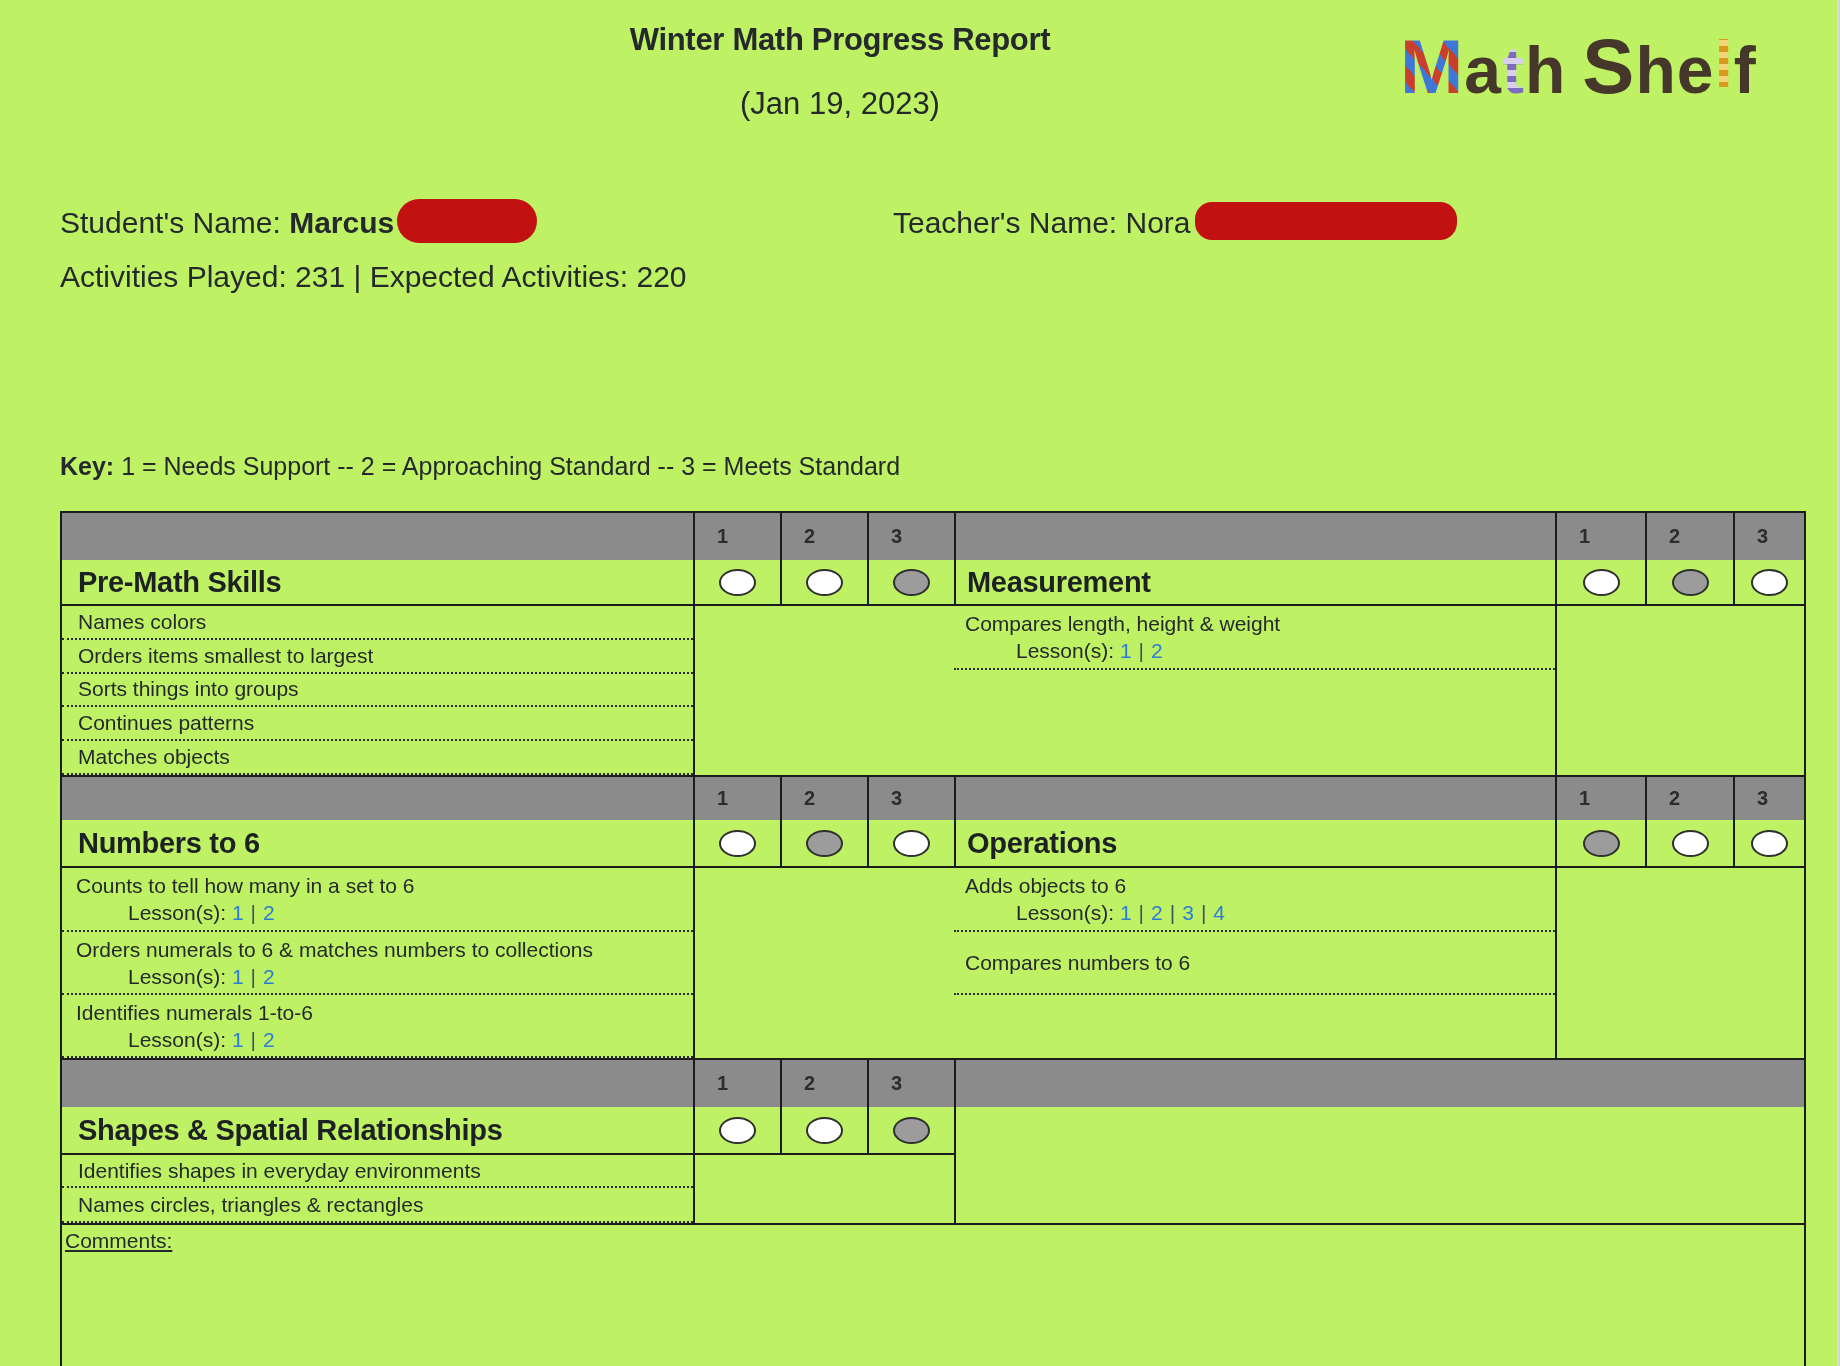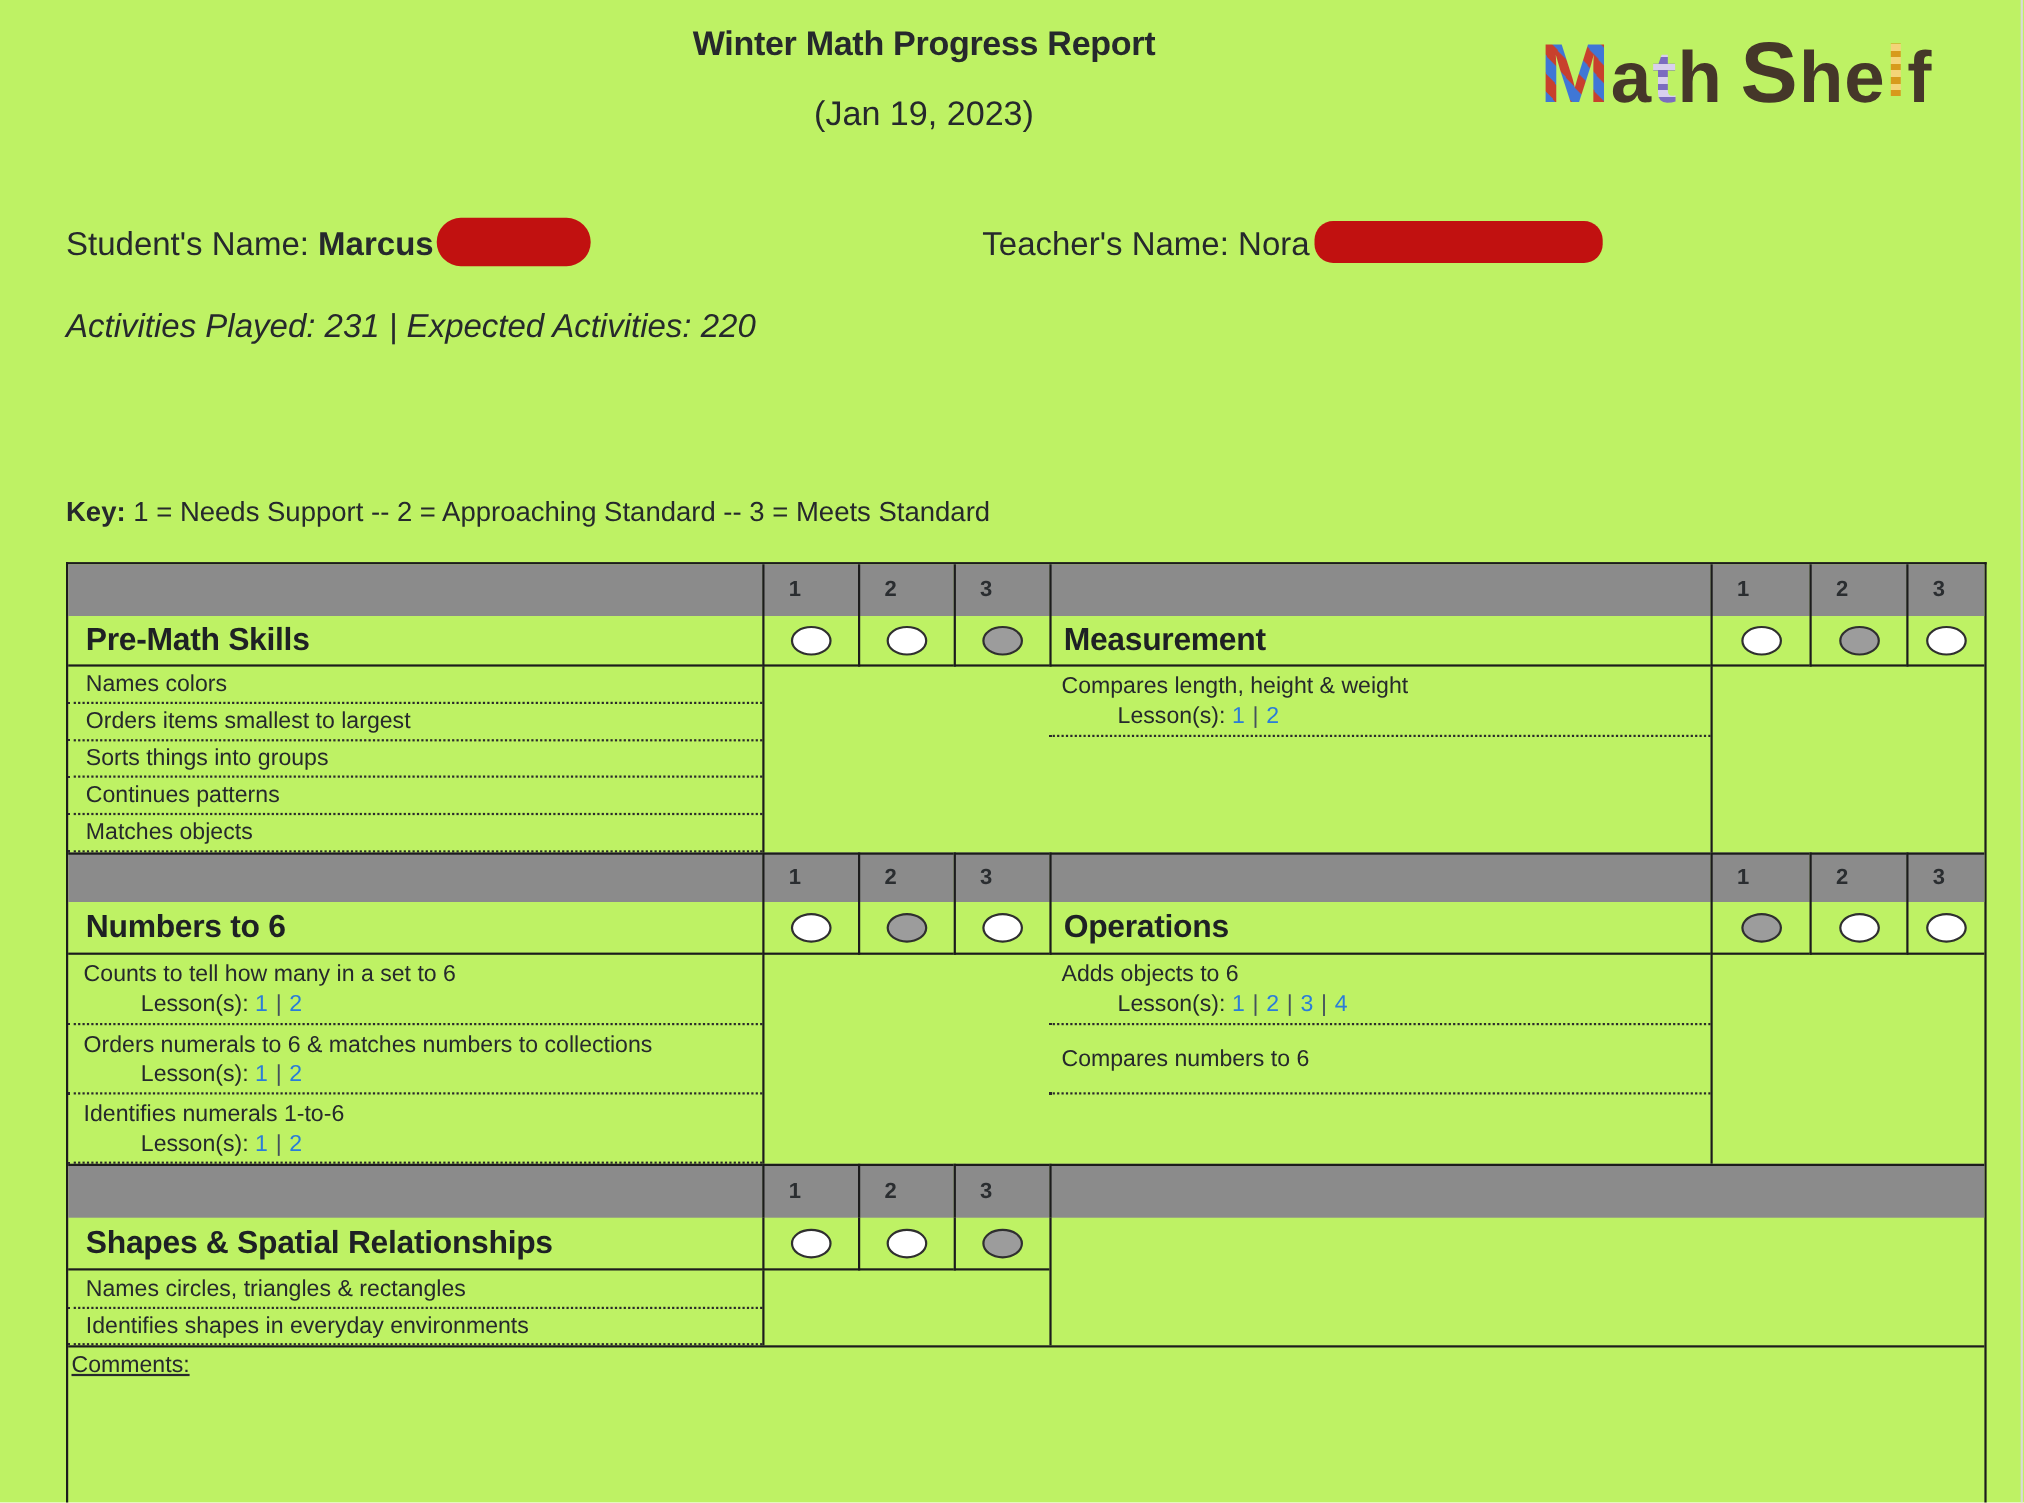--- a/index.html
+++ b/index.html
@@ -20,21 +20,21 @@
   .lg-t{background:repeating-linear-gradient(180deg,#7b6cc0 0 6px,#d8cfee 6px 12px);
     -webkit-background-clip:text;background-clip:text;color:transparent;}
   .lg-s{font-size:78px;margin-left:16px;}
   .lg-l{background:repeating-linear-gradient(180deg,#d79a1c 0 6px,#f4d478 6px 12px);
     -webkit-background-clip:text;background-clip:text;color:transparent;transform:translateY(-6px);}
 
   
   .info-line{position:absolute;font-size:30px;white-space:nowrap;}
   .student-line{left:60px;top:206px;}
   .teacher-line{left:893px;top:206px;}
-  .activities-line{left:60px;top:280px;font-style:italic;}
+  .activities-line{left:60px;top:260px;}
   .bold{font-weight:bold;}
   .redact{display:inline-block;background:#c11110;vertical-align:middle;}
   .redact-student{width:140px;height:44px;border-radius:22px;margin-left:-6px;margin-top:-8px;}
   .redact-teacher{width:262px;height:38px;border-radius:17px;margin-left:-4px;margin-top:-8px;}
 
   .key-line{position:absolute;left:60px;top:452px;font-size:25px;}
   .key-line .kb{font-weight:bold;}
 
   
   .report-table{position:absolute;left:60px;top:511px;width:1746px;box-sizing:border-box;
@@ -247,22 +247,22 @@
         </div>
       <div class="cell hdr-cell circ bl" style="grid-area:2/3">
           <span class="circle"></span>
         </div>
       <div class="cell hdr-cell circ bl" style="grid-area:2/4">
           <span class="circle filled"></span>
         </div>
       <div class="cell bl" style="grid-area:2/5/4/9"></div>
 
       <div class="cell items" style="grid-area:3/1">
+        <div class="s-item h33">Identifies shapes in everyday environments</div>
         <div class="s-item h35">Names circles, triangles &amp; rectangles</div>
-        <div class="s-item h33">Identifies shapes in everyday environments</div>
       </div>
       <div class="cell bl" style="grid-area:3/2/4/5"></div>
     </div>
 
     <div class="comments-box">
       <div class="comments-label">Comments:</div>
     </div>
   </div>
 </div>
 

